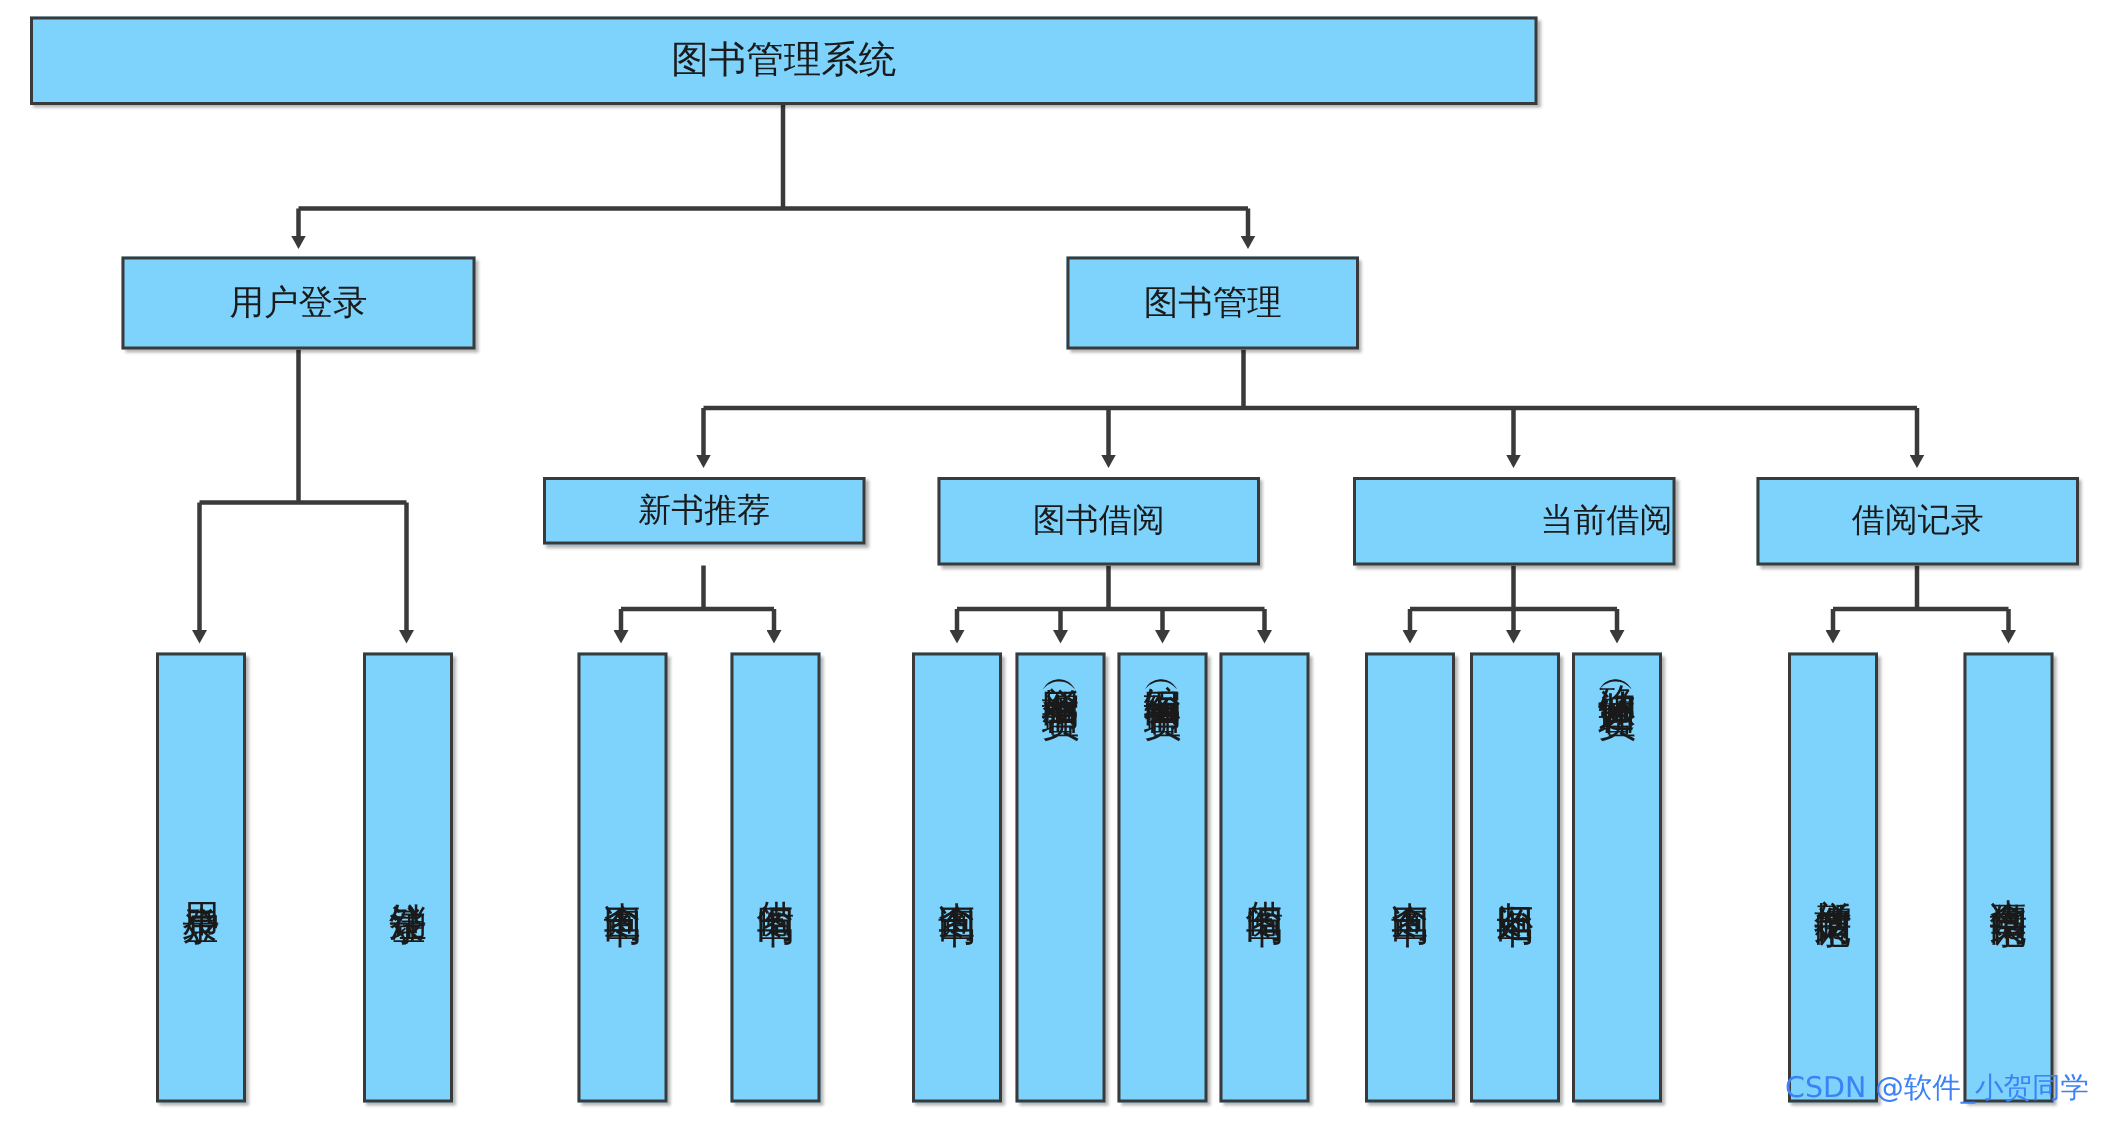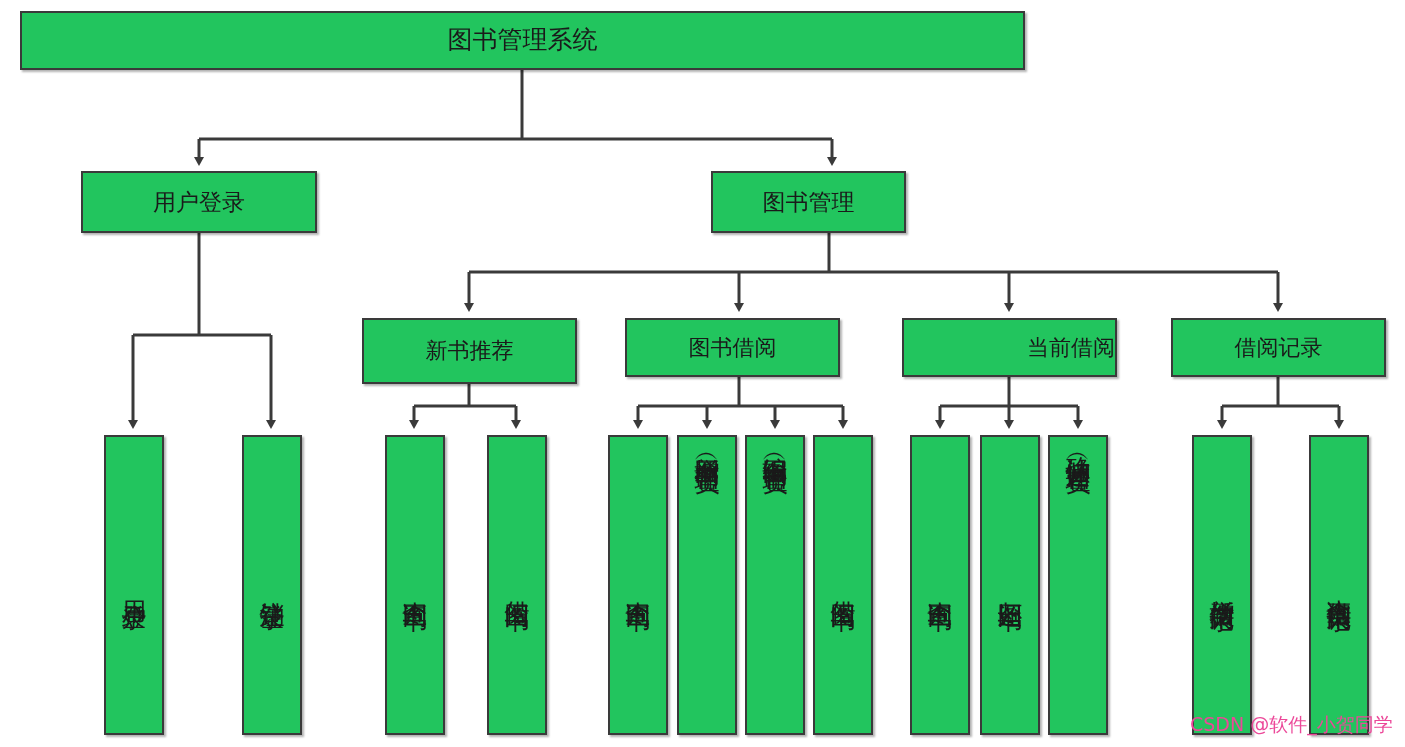--- a/index.html
+++ b/index.html
@@ -21,21 +21,21 @@
     position: absolute;
     left: 0;
     top: 0;
     width: 1405px;
     height: 747px;
     pointer-events: none;
   }
   .node {
     position: absolute;
     box-sizing: border-box;
-    background: #22c55e;
+    background: #7dd3fc;
     border: 2px solid #3a3a3a;
     box-shadow: 2px 2px 2px rgba(0,0,0,0.30);
     display: flex;
     align-items: center;
     justify-content: center;
     color: #1a1a1a;
     z-index: 2;
   }
   .node .label {
     line-height: 1.15;
@@ -64,21 +64,21 @@
     align-items: center;
   }
   .node.leaf.anchor-top {
     align-items: flex-start;
   }
   .watermark {
     position: absolute;
     left: 1190px;
     top: 712px;
     font-size: 19px;
-    color: #ec4899;
+    color: #3b82f6;
     white-space: nowrap;
     z-index: 3;
   }
 </style>
 </head>
 <body>
 
 <div id="canvas">
 
   <svg class="connectors" viewBox="0 0 1405 747" xmlns="http://www.w3.org/2000/svg">
@@ -135,21 +135,21 @@
     <span class="label">图书管理系统</span>
   </div>
 
   <div class="node h-mid" style="left:81px; top:171px; width:236px; height:62px;">
     <span class="label">用户登录</span>
   </div>
   <div class="node h-mid" style="left:711px; top:171px; width:195px; height:62px;">
     <span class="label">图书管理</span>
   </div>
 
-  <div class="node h-sub" style="left:362px; top:318px; width:215px; height:66px;">
+  <div class="node h-sub" style="left:362px; top:318px; width:215px; height:45px;">
     <span class="label">新书推荐</span>
   </div>
   <div class="node h-sub" style="left:625px; top:318px; width:215px; height:59px;">
     <span class="label">图书借阅</span>
   </div>
   <div class="node h-sub" style="left:902px; top:318px; width:215px; height:59px;justify-content:flex-end;">
     <span class="label">当前借阅</span>
   </div>
   <div class="node h-sub" style="left:1171px; top:318px; width:215px; height:59px;">
     <span class="label">借阅记录</span>

